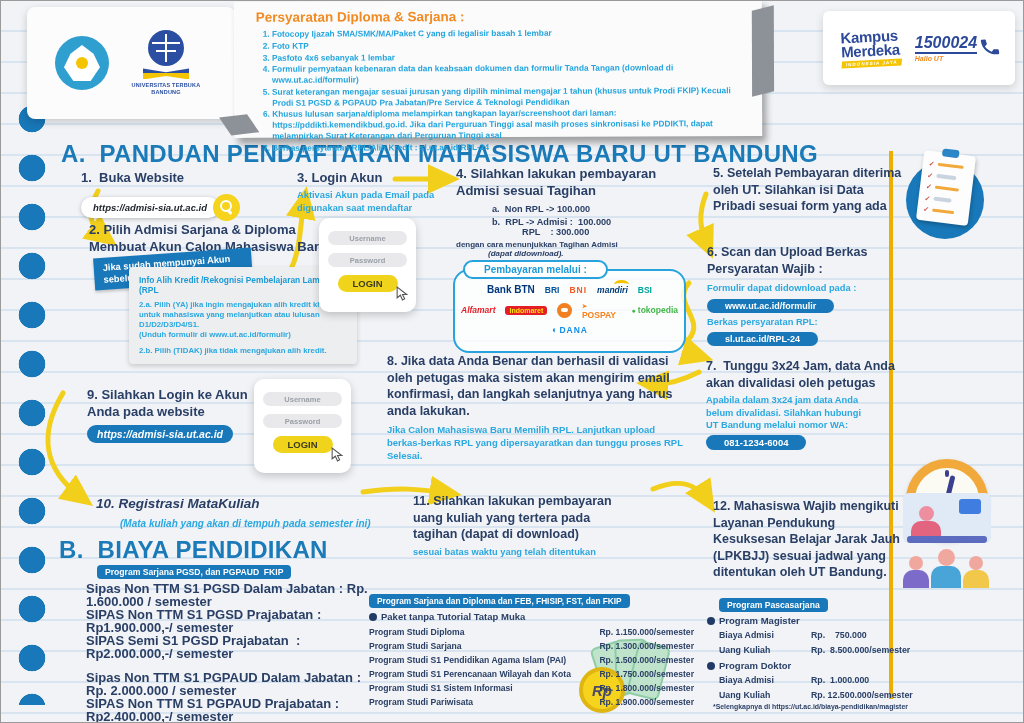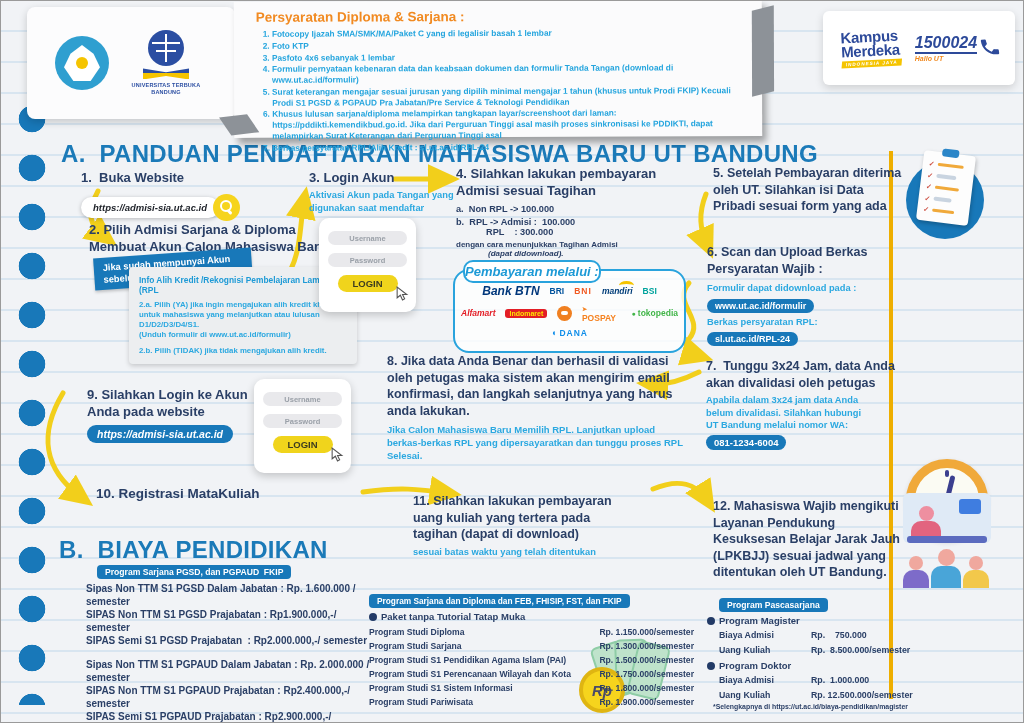--- a/index.html
+++ b/index.html
@@ -58,21 +58,21 @@
 
   
   .sec-title { font-size:24px; font-weight:800; color:#1b7ab8; letter-spacing:.3px; }
 
   
   .st { font-size:13px; font-weight:800; color:#2a3f66; line-height:1.32; }
   .st-sm { font-size:12.5px; }
   .bn { color:#2ba8e0; font-weight:700; font-size:9.3px; line-height:1.35; }
   .wpill { display:inline-block; background:#fff; border-radius:14px; padding:5px 12px;
     font-size:9.5px; font-style:italic; font-weight:700; color:#20242b; box-shadow:0 1px 4px rgba(0,0,0,.25); }
-  .blpill { display:inline-block; background:#1878b9; color:#fff; border-radius:10px; padding:2px 8px;
+  .blpill { display:inline-block; background:#1878b9; color:#fff; border-radius:10px; padding:2px 18px;
     font-size:9px; font-weight:700; }
   .url-row { display:flex; align-items:center; margin-top:8px; }
   .search-btn { width:27px; height:27px; border-radius:50%; background:#f6d41d; margin-left:-6px; position:relative; }
   .search-btn::before { content:""; position:absolute; left:7px; top:6px; width:8px; height:8px;
     border:2.5px solid #fff; border-radius:50%; }
   .search-btn::after { content:""; position:absolute; left:15px; top:15px; width:2.5px; height:6px;
     background:#fff; border-radius:2px; transform:rotate(-45deg); }
   .blue-tag { background:#1878b9; color:#fff; font-weight:700; font-size:9.3px; line-height:1.3;
     padding:4px 9px; width:158px; transform:rotate(-4deg); box-shadow:0 2px 3px rgba(0,0,0,.2); }
   .rpl-card { width:228px; background:#eceef0; border-radius:4px; box-shadow:0 2px 5px rgba(0,0,0,.18); padding:8px 10px; }
@@ -82,30 +82,30 @@
   .mt3 { margin-top:3px; } .mt5 { margin-top:5px; }
 
   .login-card { width:97px; height:94px; background:#fff; border-radius:10px; box-shadow:0 3px 9px rgba(0,0,0,.2);
     display:flex; flex-direction:column; align-items:center; gap:8px; padding-top:13px; z-index:3; }
   .fake-input { width:79px; height:14px; background:#e9e9ec; border-radius:9px; color:#9aa0a8;
     font-size:7.5px; font-weight:700; display:flex; align-items:center; justify-content:center; }
   .login-btn { background:#f0d41c; border-radius:11px; width:60px; height:17px; font-size:9.5px; font-weight:800;
     color:#3c3c20; display:flex; align-items:center; justify-content:center; position:relative; }
   .cursor { position:absolute; right:-11px; bottom:-9px; }
 
-  .pay-line { font-size:9.2px; font-weight:800; color:#2a3f66; }
+  .pay-line { font-size:9.2px; font-weight:800; color:#2a3f66;margin-left:36px; }
   .pay-note { font-size:8px; font-weight:700; color:#2a3f66; }
   .paybox { left:452px; top:268px; width:233px; height:84px; border:2px solid #29a3dd; border-radius:16px;
     background:rgba(255,255,255,.8); }
   .paybox-label { position:absolute; left:8px; top:-11px; background:#fff; border:2px solid #29a3dd;
-    border-radius:10px; padding:2px 0; font-size:13px; font-weight:800; font-style:italic; color:#1d9ad6; }
+    border-radius:10px; padding:2px 19px; font-size:10px; font-weight:800; color:#1d9ad6; }
   .logo-rows { padding:13px 6px 3px; display:flex; flex-direction:column; gap:5px; }
   .logo-row { display:flex; justify-content:center; align-items:center; gap:10px; }
   .brand { font-size:8.5px; font-weight:800; }
-  .b-btn { color:#00377b; font-style:italic; font-size:12px; }
+  .b-btn { color:#00377b; font-size:10px; }
   .b-bri { color:#00529c; }
   .b-bni { color:#f15a22; letter-spacing:1px; }
   .b-mandiri { color:#003d79; position:relative; font-style:italic; }
   .b-mandiri::before { content:""; position:absolute; top:-5px; left:55%; width:15px; height:6px;
     border-top:3px solid #f5c400; border-radius:50%; }
   .b-bsi { color:#00a39d; }
   .b-alfa { color:#e31e26; font-style:italic; }
   .b-indo { background:#e31e26; color:#fde300; border-radius:3px; padding:1px 4px; font-size:7px; }
   .b-pos { width:15px; height:15px; border-radius:50%; background:#f08021; position:relative; }
   .b-pos::after { content:""; position:absolute; left:4px; top:5px; width:7px; height:4px; background:#fff; border-radius:2px; }
@@ -160,21 +160,21 @@
   .pp { display:flex; flex-direction:column; align-items:center; }
   .pp .p-head { width:14px; height:14px; }
   .pp .p-body { width:26px; height:18px; }
   .pp.big .p-head { width:17px; height:17px; }
   .pp.big .p-body { width:30px; height:22px; }
   .pp.c1 .p-body { background:#7d6bc9; } .pp.c2 .p-body { background:#49a5d8; } .pp.c3 .p-body { background:#f2c84b; }
 
   
   .bpill { display:inline-block; background:#1878b9; color:#fff; font-size:8.6px; font-weight:700;
     padding:2px 8px; border-radius:4px; }
-  .fee-line { font-size:10px; font-weight:700; color:#2a3f66; line-height:13px; white-space:pre-wrap; }
+  .fee-line { font-size:13px; font-weight:700; color:#2a3f66; line-height:13px; white-space:pre-wrap; }
   .foot { font-size:6.9px; font-weight:700; color:#2a3f66; }
   .dot { display:inline-block; width:8px; height:8px; border-radius:50%; background:#223a66; margin-right:4px; vertical-align:-1px; }
   .sub-h { font-size:9.5px; font-weight:800; color:#2a3f66; }
   .prog-row { display:flex; justify-content:space-between; font-size:8.6px; font-weight:700; color:#2a3f66; line-height:14px; }
   .fee-val { white-space:pre; }
   .pg-row { display:flex; font-size:8.8px; font-weight:700; color:#2a3f66; line-height:15px; }
   .pg-row .lbl { width:92px; }
 </style>
 </head>
 <body>
@@ -252,23 +252,23 @@
 
   <div class="abs st" style="left:88px; top:220px; width:258px;">2. Pilih Admisi Sarjana &amp; Diploma Membuat Akun Calon Mahasiswa Baru</div>
   <div class="abs blue-tag" style="left:93px; top:252px;">Jika sudah mempunyai Akun sebelumnya, langsung LOGIN</div>
   <div class="abs rpl-card" style="left:128px; top:266px;">
     <div class="rpl-h">Info Alih Kredit /Rekognisi Pembelajaran Lampau (RPL</div>
     <div class="rpl-t">2.a. Pilih (YA) jika ingin mengajukan alih kredit khusus untuk mahasiswa yang melanjutkan atau lulusan D1/D2/D3/D4/S1.</div>
     <div class="rpl-t rpl-i">(Unduh formulir di www.ut.ac.id/formulir)</div>
     <div class="rpl-t mt5">2.b. Pilih (TIDAK) jika tidak mengajukan alih kredit.</div>
   </div>
 
-  <div class="abs" style="left:308px; top:168px; width:165px;">
+  <div class="abs" style="left:296px; top:168px; width:165px;">
     <div class="st">3. Login Akun</div>
-    <div class="bn mt3">Aktivasi Akun pada Tangan yang digunakan saat mendaftar</div>
+    <div class="bn mt3">Aktivasi Akun pada Email pada digunakan saat mendaftar</div>
   </div>
 
   <div class="abs login-card" style="left:318px; top:217px;">
     <div class="fake-input">Username</div>
     <div class="fake-input">Password</div>
     <div class="login-btn">
         <span>LOGIN</span>
       <svg class="cursor" width="13" height="15" viewBox="0 0 12 14">
         <path d="M1,1 L1,11 L4,8.6 L6,13 L8,12 L6,8 L10,8 Z" fill="#fff" stroke="#555" stroke-width="1"></path>
       </svg>
@@ -369,22 +369,23 @@
     <div class="fake-input">Username</div>
     <div class="fake-input">Password</div>
     <div class="login-btn">
         <span>LOGIN</span>
       <svg class="cursor" width="13" height="15" viewBox="0 0 12 14">
         <path d="M1,1 L1,11 L4,8.6 L6,13 L8,12 L6,8 L10,8 Z" fill="#fff" stroke="#555" stroke-width="1"></path>
       </svg>
     </div>
   </div>
 
-  <div class="abs" style="left:95px; top:484px;">
+  <div class="abs" style="left:95px; top:494px;font-style:italic;">
     <div class="st" style="font-size:13.5px;">10. Registrasi MataKuliah</div>
+    <div class="bn" style="font-size:10px; margin:4px 0 0 24px;">(Mata kuliah yang akan di tempuh pada semester ini)</div>
   </div>
 
   <div class="abs" style="left:412px; top:492px; width:205px;">
     <div class="st st-sm">11. Silahkan lakukan pembayaran uang kuliah yang tertera pada tagihan (dapat di download)</div>
     <div class="bn mt3">sesuai batas waktu yang telah ditentukan</div>
   </div>
   <div class="abs money-icon" style="left:578px; top:478px;">
     <div class="mnote n1"></div>
       <div class="mnote n2"></div>
       <div class="mnote n3"></div>

